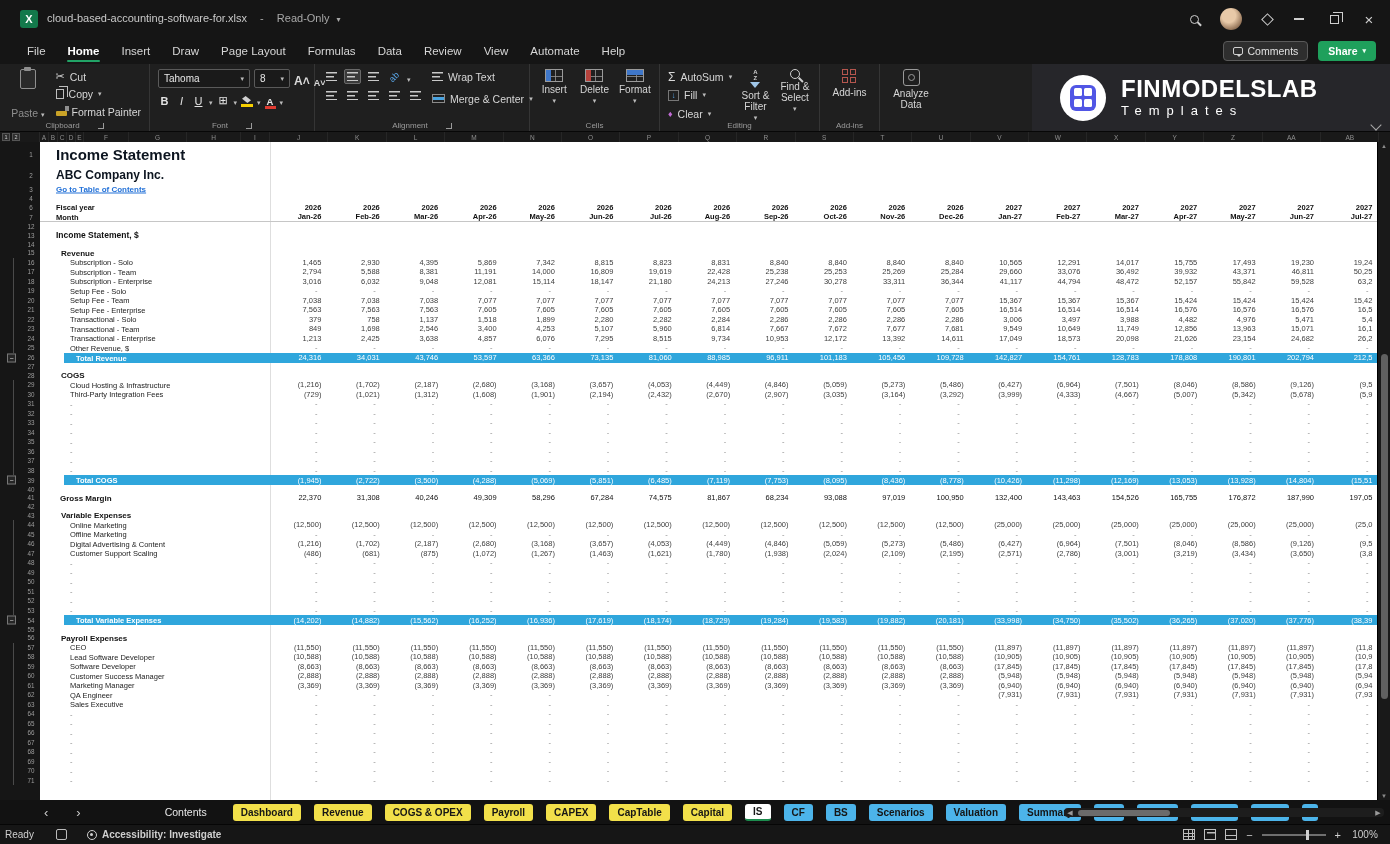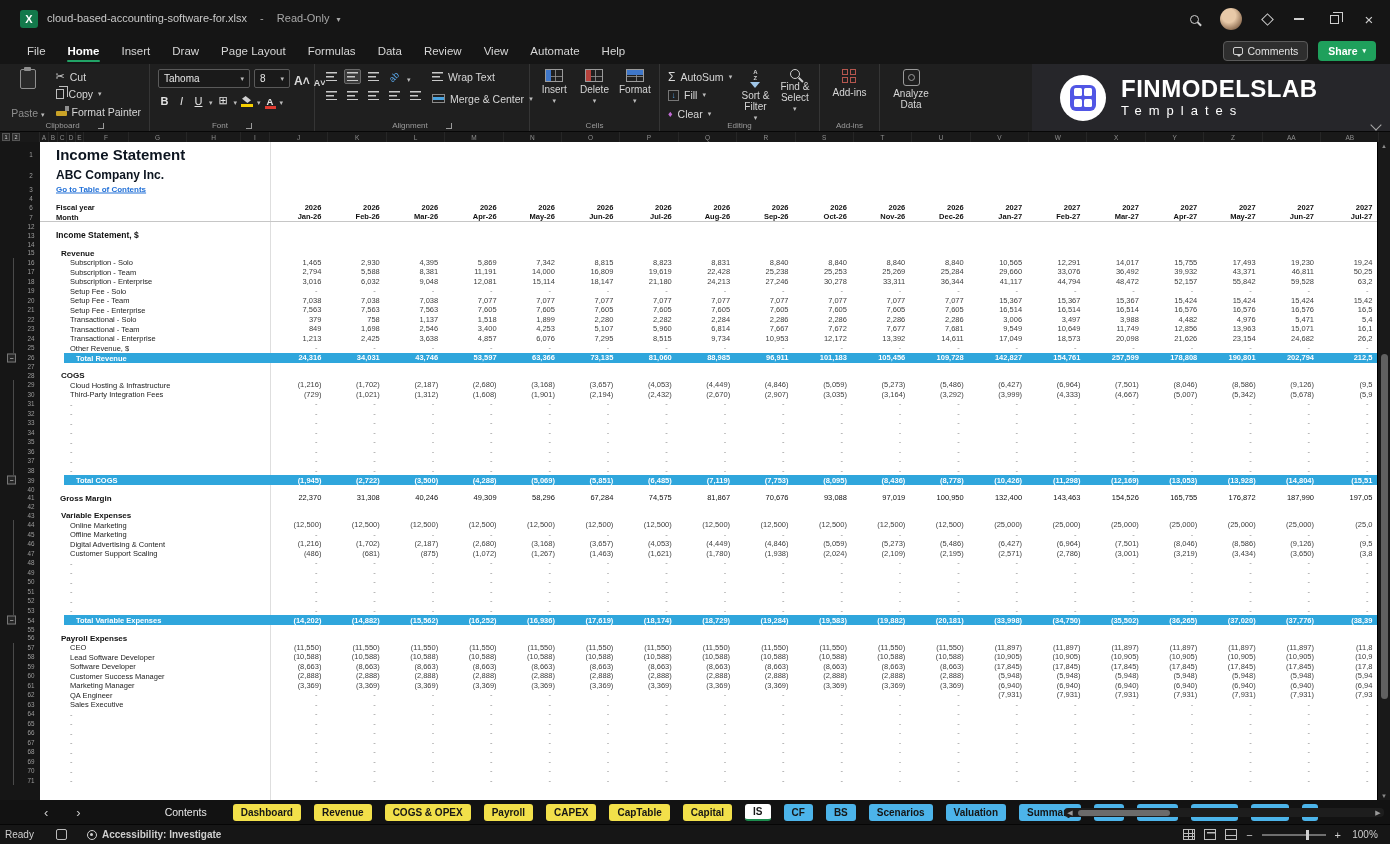--- a/index.html
+++ b/index.html
@@ -116,21 +116,21 @@
   .rt-company .label{left:16px;font-size:12px;font-weight:bold;color:#0d1520}
   .rt-link .label{left:16px;font-size:8px;font-weight:bold;color:#2472d8;text-decoration:underline;cursor:pointer}
   .rt-fy .label,.rt-mo .label{left:16px;font-size:7.5px;font-weight:bold;color:#111}
   .rt-sechead .label{left:16px;font-size:8.5px;font-weight:bold;color:#111}
   .rt-sec .label{left:21px;font-size:8px;font-weight:bold;color:#111}
   .rt-gross .label{left:20px;font-size:8px;font-weight:bold;color:#111}
   .rt-item .label,.rt-fill .label{left:30px;font-size:7.5px;color:#1c1c1c}
   .rt-fill .label{color:#8a8a8a}
   .rt-tot .label{left:36px;font-size:7.5px;font-weight:bold;color:#fff}
   .rt-fy .cell,.rt-mo .cell{font-weight:bold;color:#111}
-  .rt-tot .cell{color:#fff;font-weight:bold}
+  .rt-tot .cell{color:#fff;font-weight:normal}
   .rt-gross .cell{color:#111;font-weight:normal}
   .rt-mo .rowbody{border-bottom:1px solid #c6c6c6}
   .vscroll{position:absolute;right:0;top:0;bottom:0;width:13px;background:#191919;border-left:1px solid #000;z-index:3}
   .vthumb{position:absolute;left:3px;width:7px;top:212px;height:345px;background:#606060;border-radius:4px}
   .varr{position:absolute;left:0;right:0;text-align:center;color:#8a8a8a;font-size:6px}
 
   
   .tabbar{position:absolute;top:800px;left:0;right:0;height:24px;background:#121212;display:flex;align-items:center;padding-left:44px}
   .tnav{color:#c9c9c9;font-size:13px;width:14px;text-align:center;margin-right:28px}
   .tnav2{margin-right:76px}
@@ -890,21 +890,21 @@
               <div class="cell">63,366</div>
               <div class="cell">73,135</div>
               <div class="cell">81,060</div>
               <div class="cell">88,985</div>
               <div class="cell">96,911</div>
               <div class="cell">101,183</div>
               <div class="cell">105,456</div>
               <div class="cell">109,728</div>
               <div class="cell">142,827</div>
               <div class="cell">154,761</div>
-              <div class="cell">257,599</div>
+              <div class="cell">128,783</div>
               <div class="cell">178,808</div>
               <div class="cell">190,801</div>
               <div class="cell">202,794</div>
               <div class="cell">212,5</div>
             </div>
           </div>
         </div>
         <div class="grow rt-gap">
           <div class="gutter"></div>
           <div class="rownum">27</div>
@@ -1260,21 +1260,21 @@
             <div class="label">Gross Margin</div>
             <div class="cells">
               <div class="cell">22,370</div>
               <div class="cell">31,308</div>
               <div class="cell">40,246</div>
               <div class="cell">49,309</div>
               <div class="cell">58,296</div>
               <div class="cell">67,284</div>
               <div class="cell">74,575</div>
               <div class="cell">81,867</div>
-              <div class="cell">70,676</div>
+              <div class="cell">68,234</div>
               <div class="cell">93,088</div>
               <div class="cell">97,019</div>
               <div class="cell">100,950</div>
               <div class="cell">132,400</div>
               <div class="cell">143,463</div>
               <div class="cell">154,526</div>
               <div class="cell">165,755</div>
               <div class="cell">176,872</div>
               <div class="cell">187,990</div>
               <div class="cell">197,05</div>

